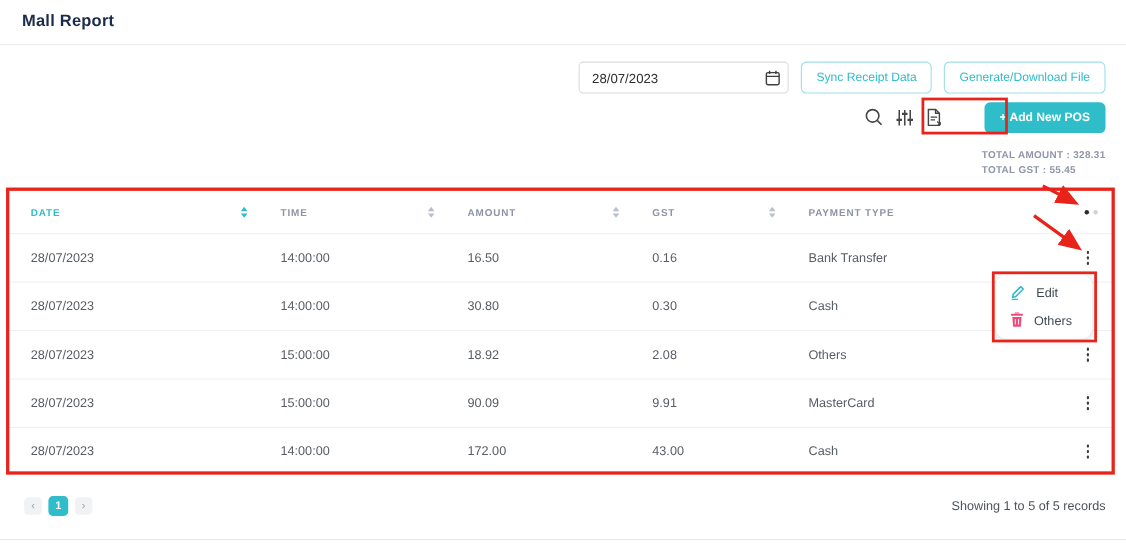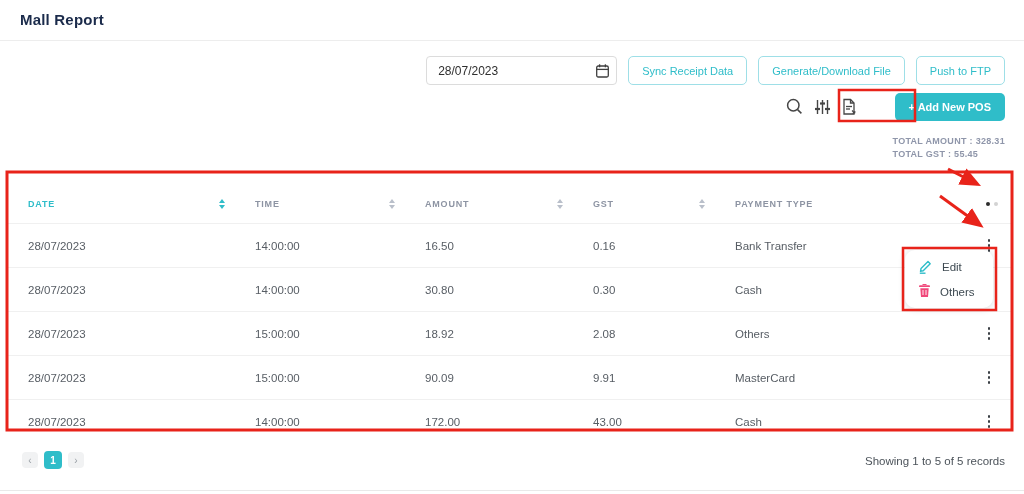--- a/index.html
+++ b/index.html
@@ -23,21 +23,21 @@
   .icon-group{display:flex;align-items:center;gap:10px;padding:5px 7px}
   .tool-icon{display:flex;align-items:center;justify-content:center;cursor:pointer}
   .btn-add{height:28px;background:#2fbdc9;color:#fff;border:none;border-radius:5px;font-size:11px;font-weight:bold;
     padding:0 14px;cursor:pointer;font-family:inherit;white-space:nowrap}
 
   .totals{position:absolute;top:135px;right:19px;text-align:left;font-size:9px;font-weight:bold;color:#8f96aa;line-height:13px;letter-spacing:.3px}
 
   
   .table-wrap{position:absolute;left:8px;top:173px;width:1004px}
   table{width:100%;border-collapse:collapse;table-layout:fixed}
-  thead th{height:39px;text-align:left;padding:11px 10px 0 20px;font-size:9px;font-weight:bold;color:#8d94a3;letter-spacing:.8px;cursor:pointer}
+  thead th{height:39px;text-align:left;padding:0 10px 0 20px;font-size:9px;font-weight:bold;color:#8d94a3;letter-spacing:.8px;cursor:pointer}
   thead th .th-inner{display:flex;align-items:center;justify-content:space-between}
   th.sorted{color:#2fbdc9}
   tbody td{height:43px;border-top:1px solid #f0f0f0;font-size:11.5px;color:#575d64;padding:0 10px 0 20px}
   .sort{display:inline-flex;flex-direction:column;gap:2px;align-items:center}
   .sort i{display:block;width:0;height:0;border-left:3.5px solid transparent;border-right:3.5px solid transparent}
   .sort .up{border-bottom:4px solid #b9bfca}
   .sort .down{border-top:4px solid #b9bfca}
   .sort.active .up{border-bottom-color:#2fbdc9}
   .sort.active .down{border-top-color:#2fbdc9}
   .col-dots{display:flex;gap:4px;justify-content:flex-end;align-items:center;padding-right:4px}
@@ -78,21 +78,20 @@
       <svg width="15" height="16" viewBox="0 0 15 16" fill="none" stroke="#3f3f3f" stroke-width="1.3">
         <rect x="1.7" y="3" width="11.6" height="11" rx="1.5"></rect>
         <line x1="4.6" y1="1.3" x2="4.6" y2="4.3"></line>
         <line x1="10.4" y1="1.3" x2="10.4" y2="4.3"></line>
         <line x1="1.7" y1="6.4" x2="13.3" y2="6.4"></line>
       </svg>
     </span>
   </div>
   <button class="btn-outline">Sync Receipt Data</button>
   <button class="btn-outline">Generate/Download File</button>
-  <button class="btn-outline">Push to FTP</button>
 </div>
 
 <div class="toolbar-row2">
   <div class="icon-group">
     <span class="tool-icon">
       <svg width="19" height="19" viewBox="0 0 19 19" fill="none" stroke="#454545" stroke-width="1.5">
         <circle cx="8.3" cy="8.3" r="5.7"></circle>
         <line x1="12.6" y1="12.6" x2="16.4" y2="16.4"></line>
       </svg>
     </span>

